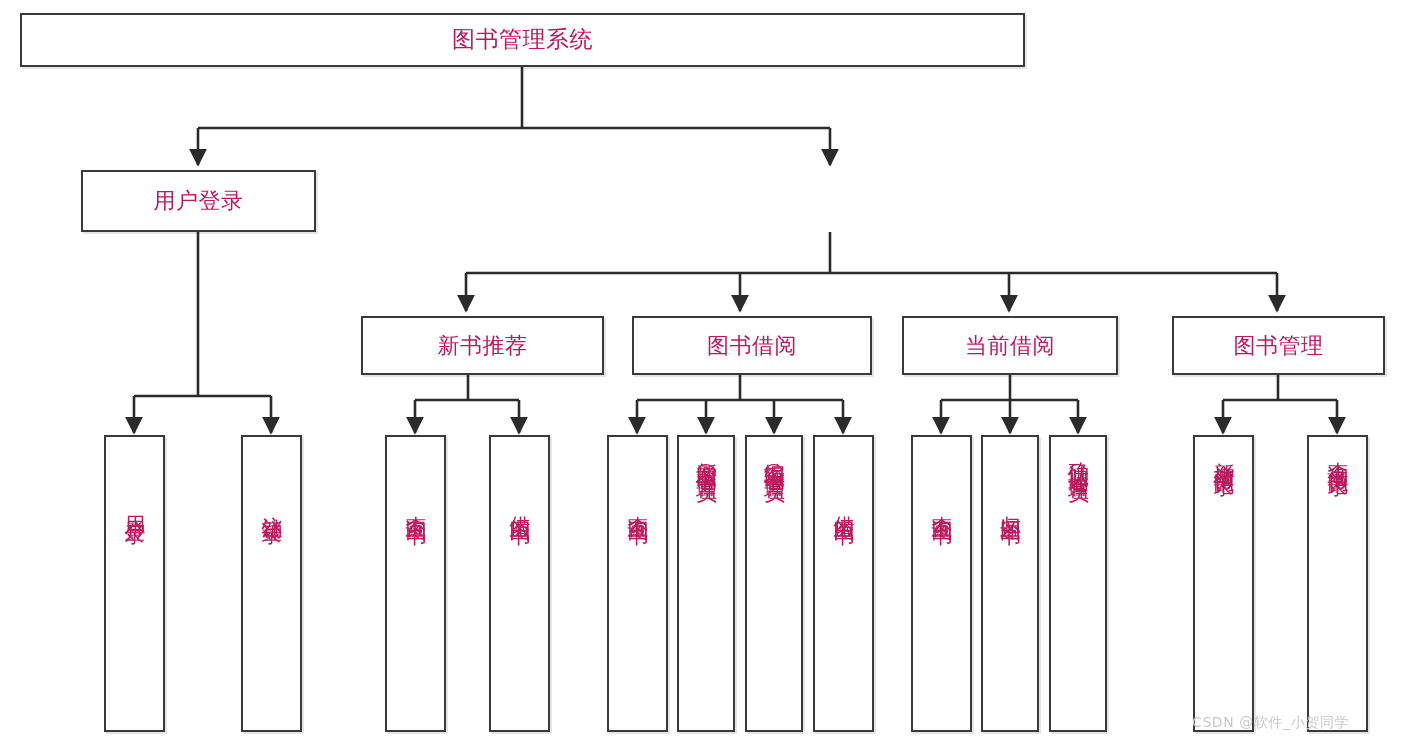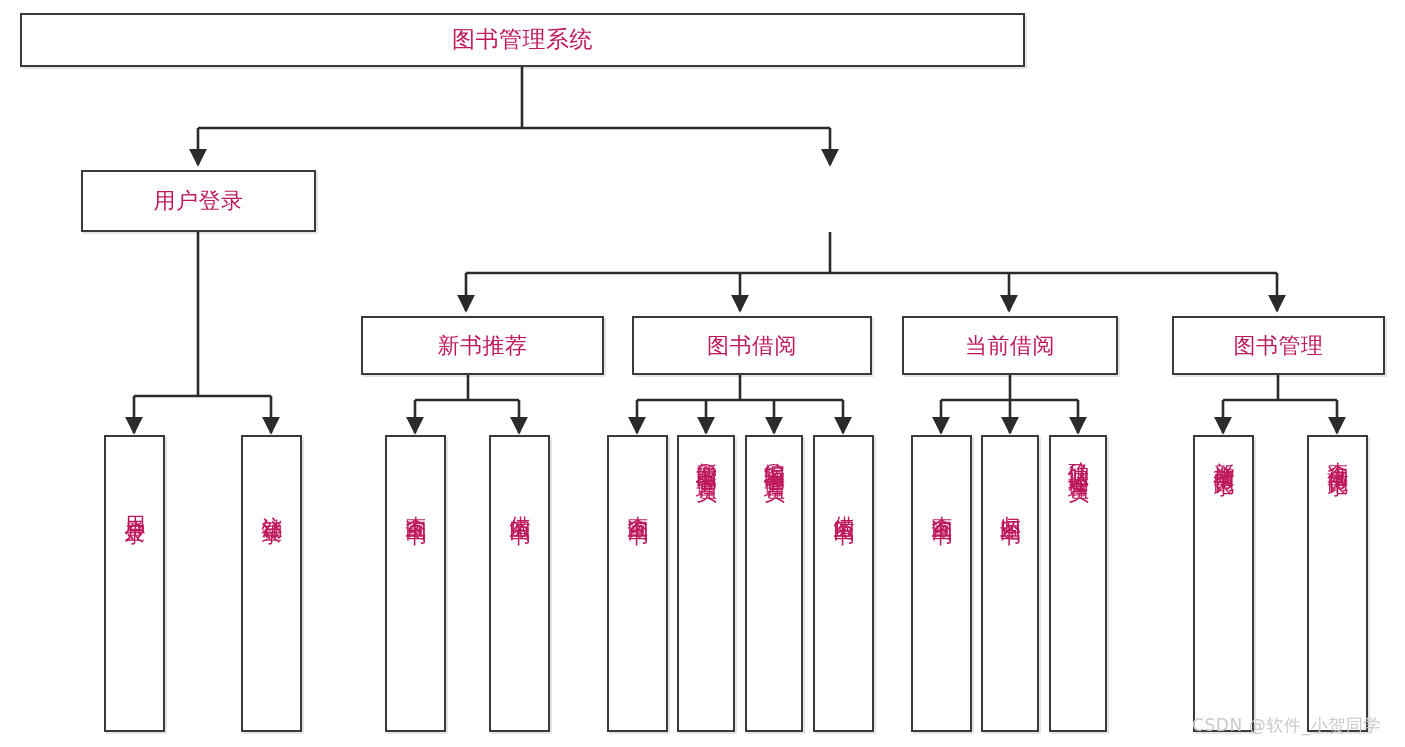--- a/index.html
+++ b/index.html
@@ -66,21 +66,21 @@
   .node.vert.mid .label {
     padding-top: 54px;
   }
   .node.vert.tall .label {
     padding-top: 0px;
   }
   .watermark {
     position: absolute;
     left: 1192px;
     top: 714px;
-    font-size: 17px;
+    font-size: 14px;
     color: #c8c8c8;
     letter-spacing: 0.6px;
     z-index: 3;
     white-space: nowrap;
     font-family: "DejaVu Sans", "Liberation Sans", sans-serif;
   }
 </style>
 </head>
 <body>
 

